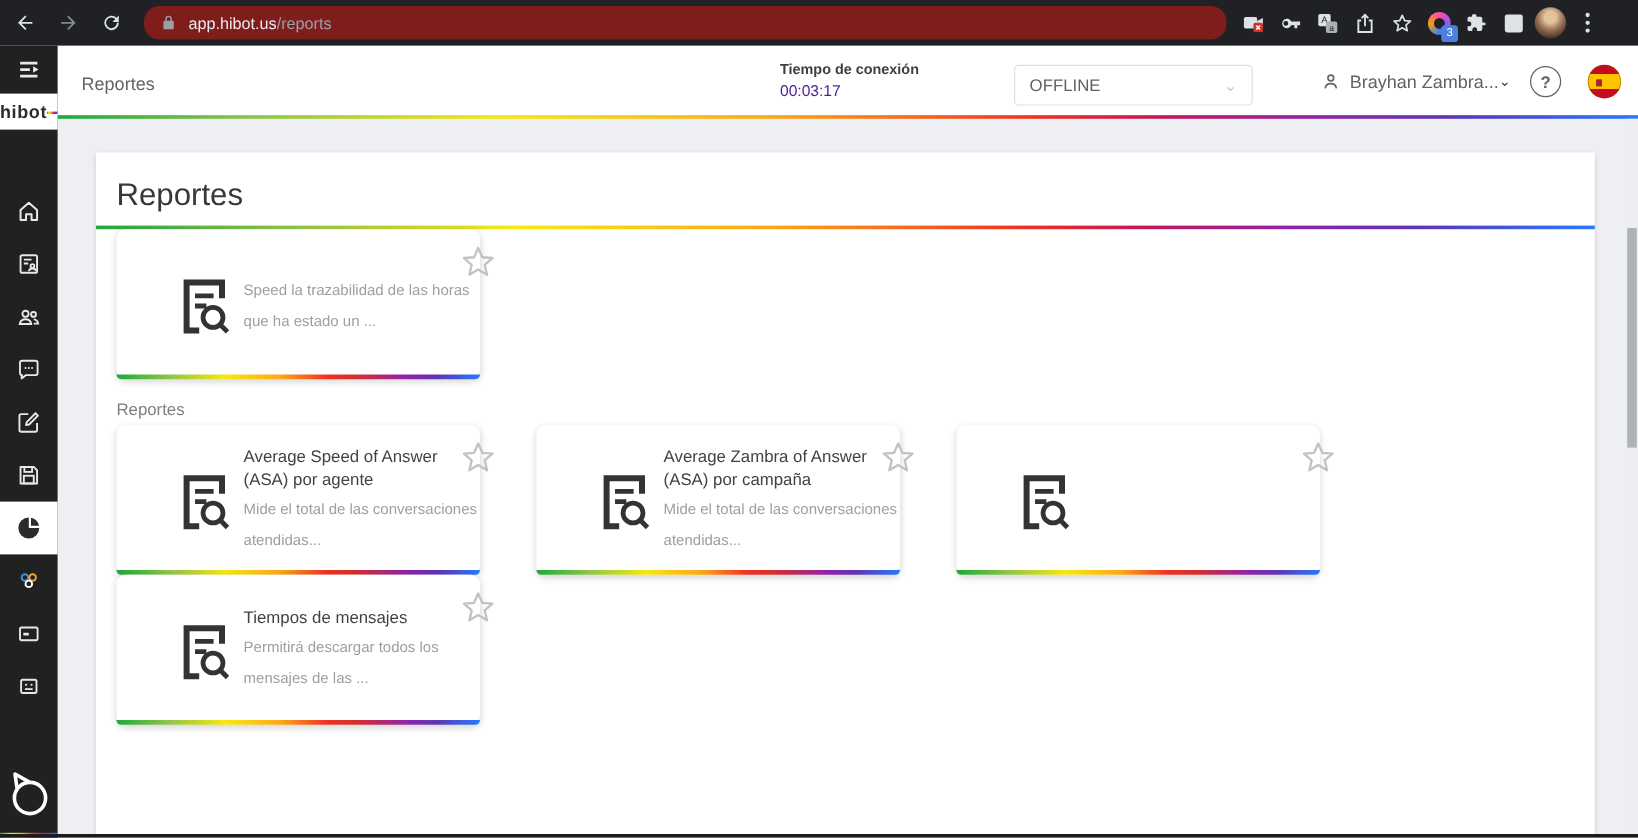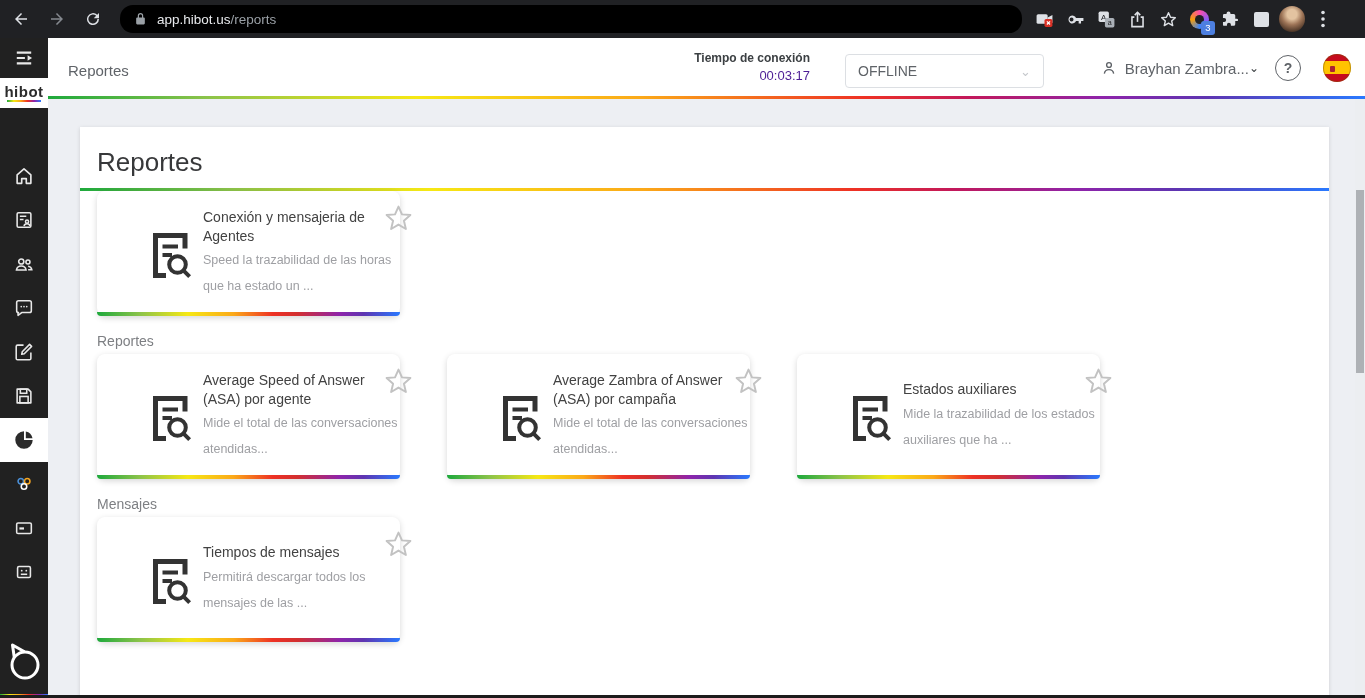--- a/index.html
+++ b/index.html
@@ -5,21 +5,21 @@
   * { margin:0; padding:0; box-sizing:border-box; }
   html,body { width:1365px; height:698px; overflow:hidden;
     font-family:"Liberation Sans", sans-serif; background:#edeff3; }
 
   
   .chrome { position:absolute; left:0; top:0; width:1365px; height:38px;
     background:#202124; display:flex; align-items:center; z-index:30; }
   .nav-btn { width:30px; height:30px; display:flex; align-items:center; justify-content:center;
     color:#dee1e6; font-size:18px; margin-left:6px; border-radius:50%; cursor:pointer; }
   .nav-btn.dim { color:#7e838a; }
-  .omnibox { display:flex; align-items:center; height:26px; background:#000000;
+  .omnibox { display:flex; align-items:center; height:26px; background:#7f1d1d;
     border-radius:13px; margin-left:12px; padding:14px 14px; width:902px; }
   .omnibox .lock { margin-right:10px; display:flex; }
   .url { font-size:13.5px; color:#e8eaed; white-space:nowrap; }
   .url .path { color:#9aa0a6; }
   .chrome-right { display:flex; align-items:center; margin-left:8px; gap:3px; }
   .ch-ic { width:28px; height:28px; display:flex; align-items:center; justify-content:center;
     color:#dee1e6; position:relative; cursor:pointer; }
   .ext-color { width:19px; height:19px; border-radius:50%;
     background:conic-gradient(#ff4da6,#8b5cf6,#3b82f6,#f59e0b,#ff4da6); position:relative; }
   .ext-color::after { content:""; position:absolute; inset:5px; background:#202124; border-radius:50%; }
@@ -27,37 +27,37 @@
     background:#4d7fe0; color:#fff; font-size:9.5px; line-height:14px; text-align:center;
     border-radius:3px; padding:0 2px; }
   .sq-ic { width:15px; height:15px; border:2.5px solid #dee1e6; border-radius:2px; background:#dee1e6; }
   .chrome-avatar { width:26px; height:26px; border-radius:50%;
     background:radial-gradient(circle at 50% 32%, #e3c3a0 22%, #9c7356 48%, #4e3728 78%); }
 
   
   .sidebar { position:absolute; left:0; top:38px; width:48px; height:660px;
     background:#212121; z-index:20; }
   .burger { height:40px; display:flex; align-items:center; justify-content:center; cursor:pointer; }
-  .logo-box { height:30px; background:#ffffff; display:flex; flex-direction:column;
+  .logo-box { height:30px; background:#ffffff; display:flex; flex-direction:row;
     align-items:center; justify-content:center; }
   .logo-text { font-size:15px; font-weight:700; color:#2b2b2b; letter-spacing:.5px; line-height:15px; }
   .logo-underline { width:34px; height:2px; margin-top:1px;
     background:linear-gradient(90deg,#1ea93c,#f6e814,#fba919,#ee3124,#8e24aa,#2979ff); }
   .side-nav { display:flex; flex-direction:column; margin-top:46px; }
   .side-item { height:44px; display:flex; align-items:center; justify-content:center; cursor:pointer; }
   .side-item.active { background:#ffffff; }
   .bot-logo { position:absolute; left:0; bottom:14px; width:48px; display:flex; justify-content:center; }
   .side-rainbow { position:absolute; left:0; bottom:0; width:48px; height:4px;
     background:linear-gradient(90deg,#1ea93c,#f6e814,#fba919,#ee3124,#8e24aa,#2979ff); }
 
   
   .app-header { position:absolute; left:48px; top:38px; width:1317px; height:58px;
     background:#fff; z-index:10; }
   .breadcrumb { position:absolute; left:20px; top:24px; font-size:15px; color:#5f6368; }
-  .conn { position:absolute; right:555px; top:13px; width:160px; text-align:right; }
+  .conn { position:absolute; right:555px; top:13px; width:160px; text-align:left; }
   .conn-label { font-size:12px; font-weight:700; color:#3c4043; }
   .conn-time { font-size:13px; color:#4c1d95; margin-top:3px; }
   .status-select { position:absolute; left:797px; top:16px; width:199px; height:33px;
     border:1px solid #dcdfe3; border-radius:4px; background:#fff; display:flex;
     align-items:center; padding:16px 12px; cursor:pointer; }
   .status-value { font-size:14px; color:#5f6368; flex:1; }
   .status-chevron { color:#c5c8cc; font-size:13px; }
   .user-area { position:absolute; right:14px; top:14px; height:32px; display:flex; align-items:center; }
   .user-name { font-size:15px; color:#5f6368; margin:0 0 0 7px; max-width:138px;
     white-space:nowrap; overflow:hidden; }
@@ -315,21 +315,20 @@
       <div class="report-card">
         <span class="card-icon">
           <svg width="46" height="52" viewBox="0 0 46 52" fill="none" stroke="#333333">
               <path d="M19 47.5H8.5V7.5H38v13" stroke-width="5"></path>
               <path d="M15.5 18.5H31M15.5 27h9.5" stroke-width="4"></path>
               <circle cx="30.5" cy="36.5" r="8.3" stroke-width="4"></circle>
               <path d="M36.6 42.6l6 6" stroke-width="4"></path>
             </svg>
         </span>
         <span class="card-text">
-          <span class="card-title">Conexión y mensajeria de Agentes</span>
           <div class="card-desc">Speed la trazabilidad de las horas que ha estado un ...</div>
         </span>
         <span class="card-star">
           <svg width="31" height="31" viewBox="0 0 24 24" fill="none" stroke="#c2c2c2" stroke-width="1.5" stroke-linejoin="round">
               <path d="M12 2.8l2.7 6 6.5.5-5 4.4 1.5 6.4-5.7-3.4-5.7 3.4 1.5-6.4-5-4.4 6.5-.5z"></path>
             </svg>
         </span>
       </div>
     </div>
 
@@ -375,33 +374,28 @@
       </div>
       <div class="report-card">
         <span class="card-icon">
           <svg width="46" height="52" viewBox="0 0 46 52" fill="none" stroke="#333333">
               <path d="M19 47.5H8.5V7.5H38v13" stroke-width="5"></path>
               <path d="M15.5 18.5H31M15.5 27h9.5" stroke-width="4"></path>
               <circle cx="30.5" cy="36.5" r="8.3" stroke-width="4"></circle>
               <path d="M36.6 42.6l6 6" stroke-width="4"></path>
             </svg>
         </span>
-        <span class="card-text">
-          <span class="card-title">Estados auxiliares</span>
-          <div class="card-desc">Mide la trazabilidad de los estados auxiliares que ha ...</div>
-        </span>
         <span class="card-star">
           <svg width="31" height="31" viewBox="0 0 24 24" fill="none" stroke="#c2c2c2" stroke-width="1.5" stroke-linejoin="round">
               <path d="M12 2.8l2.7 6 6.5.5-5 4.4 1.5 6.4-5.7-3.4-5.7 3.4 1.5-6.4-5-4.4 6.5-.5z"></path>
             </svg>
         </span>
       </div>
     </div>
 
-    <div class="section-label">Mensajes</div>
     <div class="cards-row">
       <div class="report-card">
         <span class="card-icon">
           <svg width="46" height="52" viewBox="0 0 46 52" fill="none" stroke="#333333">
               <path d="M19 47.5H8.5V7.5H38v13" stroke-width="5"></path>
               <path d="M15.5 18.5H31M15.5 27h9.5" stroke-width="4"></path>
               <circle cx="30.5" cy="36.5" r="8.3" stroke-width="4"></circle>
               <path d="M36.6 42.6l6 6" stroke-width="4"></path>
             </svg>
         </span>

